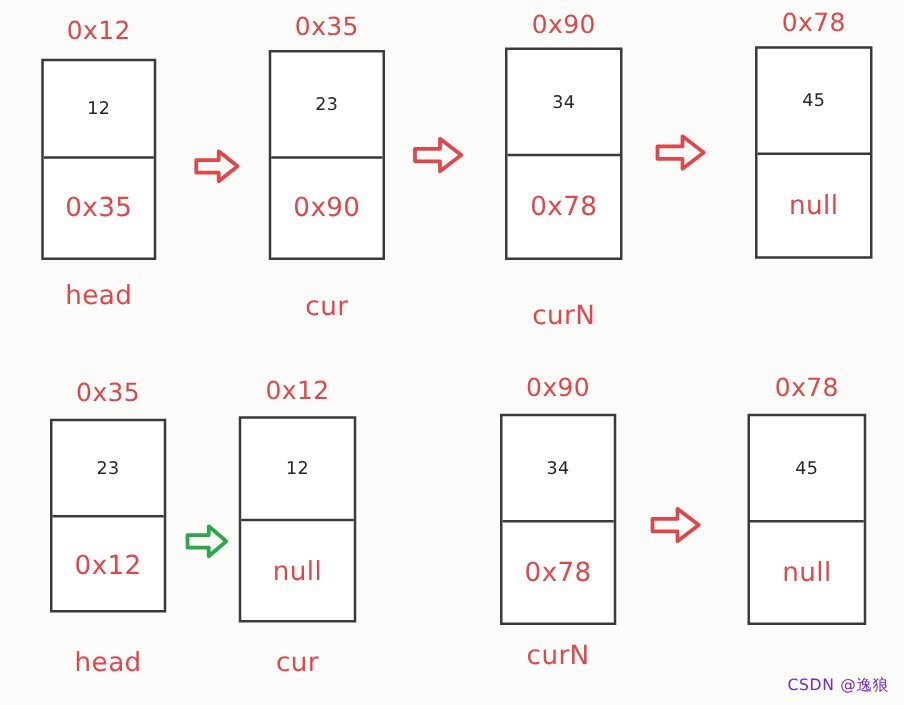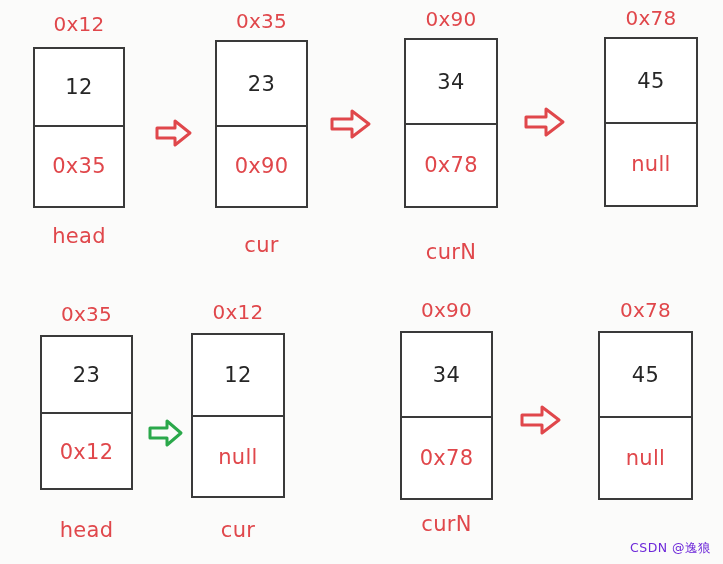--- a/index.html
+++ b/index.html
@@ -32,21 +32,21 @@
   }
   .node .cell {
     box-sizing: border-box;
     display: flex;
     align-items: center;
     justify-content: center;
     flex: 0 0 auto;
   }
   .node .cell-data {
     color: #262626;
-    font-size: 21px;
+    font-size: 14px;
     font-weight: 500;
     letter-spacing: .3px;
   }
   .node .cell-next {
     border-top: 2.5px solid #3a3a3a;
     color: #e0474b;
     font-size: 21px;
     font-weight: 500;
     letter-spacing: .3px;
   }

